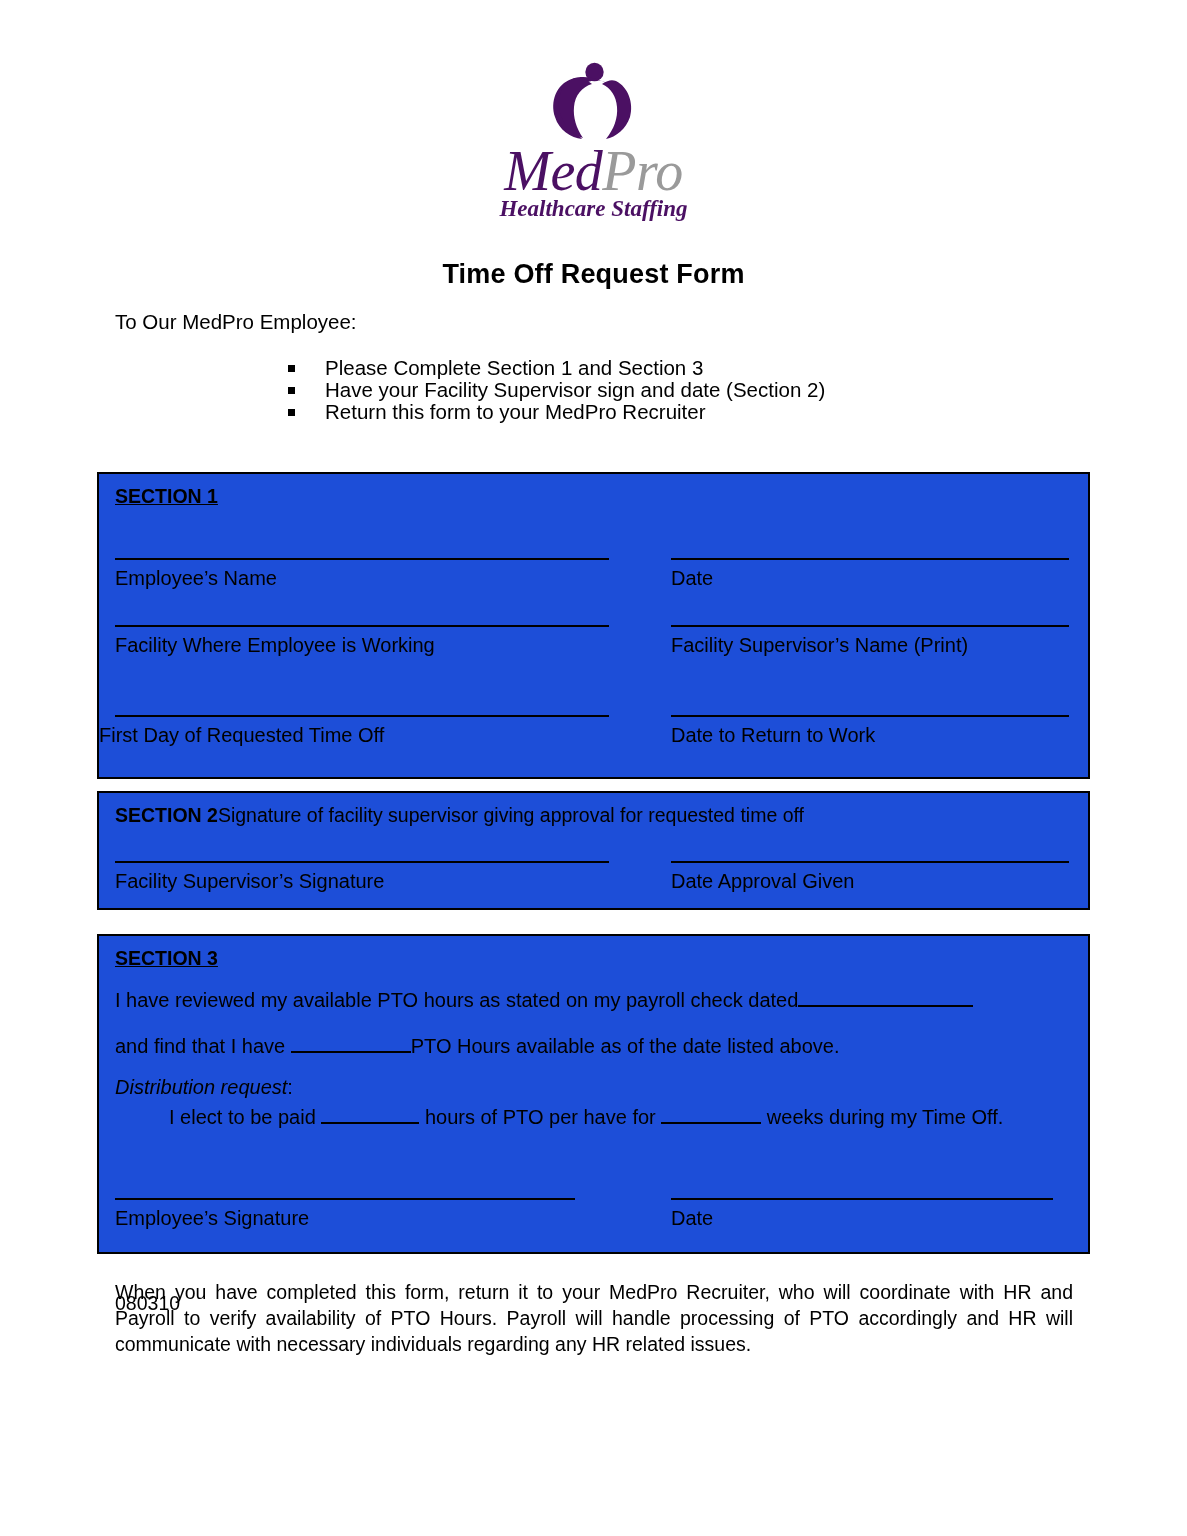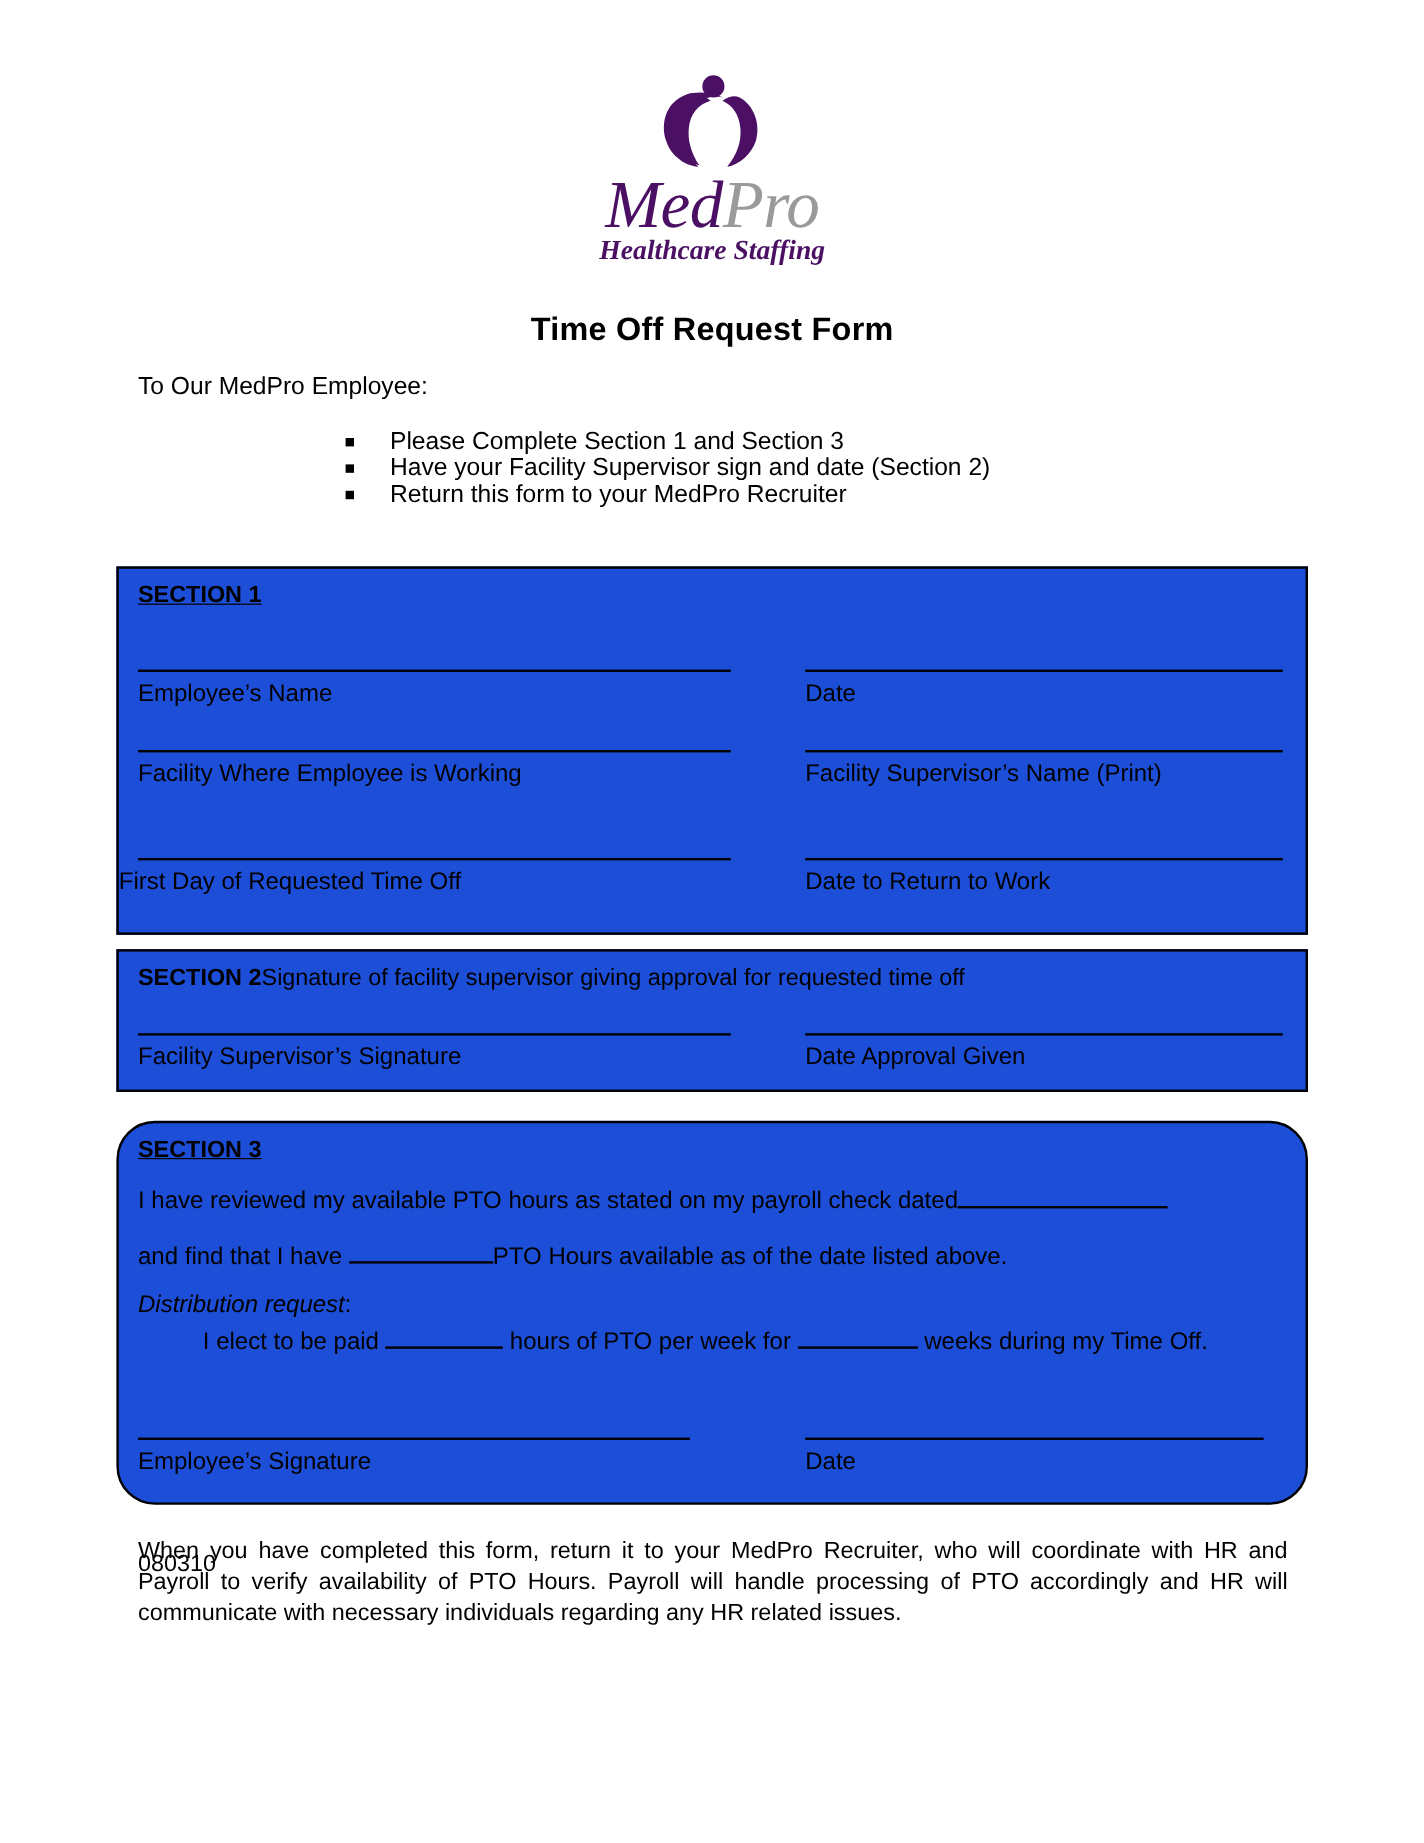--- a/index.html
+++ b/index.html
@@ -107,21 +107,21 @@
 
   
   .sbox {
     position: absolute;
     border: 2px solid #000;
     box-sizing: border-box;
     background: #1d4ed8;
   }
   #section1-box { left: 97px; top: 472px; width: 993px; height: 307px; }
   #section2-box { left: 97px; top: 791px; width: 993px; height: 119px; }
-  #section3-box { left: 97px; top: 934px; width: 993px; height: 320px; border-radius: 32px; }
+  #section3-box { left: 97px; top: 934px; width: 993px; height: 320px; }
 
   .sec-head {
     position: absolute;
     font-size: 19.5px;
     font-weight: bold;
     text-decoration: underline;
     white-space: nowrap;
   }
   .sec-head-inline {
     position: absolute;
@@ -237,21 +237,21 @@
 
   <div class="sbox" id="section3-box">
     <div class="sec-head" style="left:16px; top:11px;">SECTION 3</div>
 
     <div class="s3line" style="left:16px; top:95px;"><span>and find that I have </span><span class="blank" style="width:120px; height:20px;"></span><span>PTO Hours available as of the date listed above.</span></div>
 
     <div class="s3line" style="left:16px; top:49px;"><span>I have reviewed my available PTO hours as stated on my payroll check dated</span><span class="blank" style="width:175px; height:20px;"></span></div>
 
     <div class="s3line italic" style="left:16px; top:140px;"><span>Distribution request</span><span style="font-style:normal;">:</span></div>
 
-    <div class="s3line" style="left:70px; top:166px;"><span>I elect to be paid </span><span class="blank" style="width:98px; height:20px;"></span><span> hours of PTO per week for </span><span class="blank" style="width:100px; height:20px;"></span><span> weeks during my Time Off.</span></div>
+    <div class="s3line" style="left:70px; top:166px;"><span>I elect to be paid </span><span class="blank" style="width:98px; height:20px;"></span><span> hours of PTO per have for </span><span class="blank" style="width:100px; height:20px;"></span><span> weeks during my Time Off.</span></div>
 
     <div class="rule" style="left:16px; top:262px; width:460px;"></div>
     <div class="flabel" style="left:16px; top:271px;">Employee’s Signature</div>
 
     <div class="rule" style="left:572px; top:262px; width:382px;"></div>
     <div class="flabel" style="left:572px; top:271px;">Date</div>
   </div>
 
   <div class="footer-para">When you have completed this form, return it to your MedPro Recruiter, who will coordinate with HR and Payroll to verify availability of PTO Hours. Payroll will handle processing of PTO accordingly and HR will communicate with necessary individuals regarding any HR related issues.</div>
   <div class="footer-code">080310</div>

